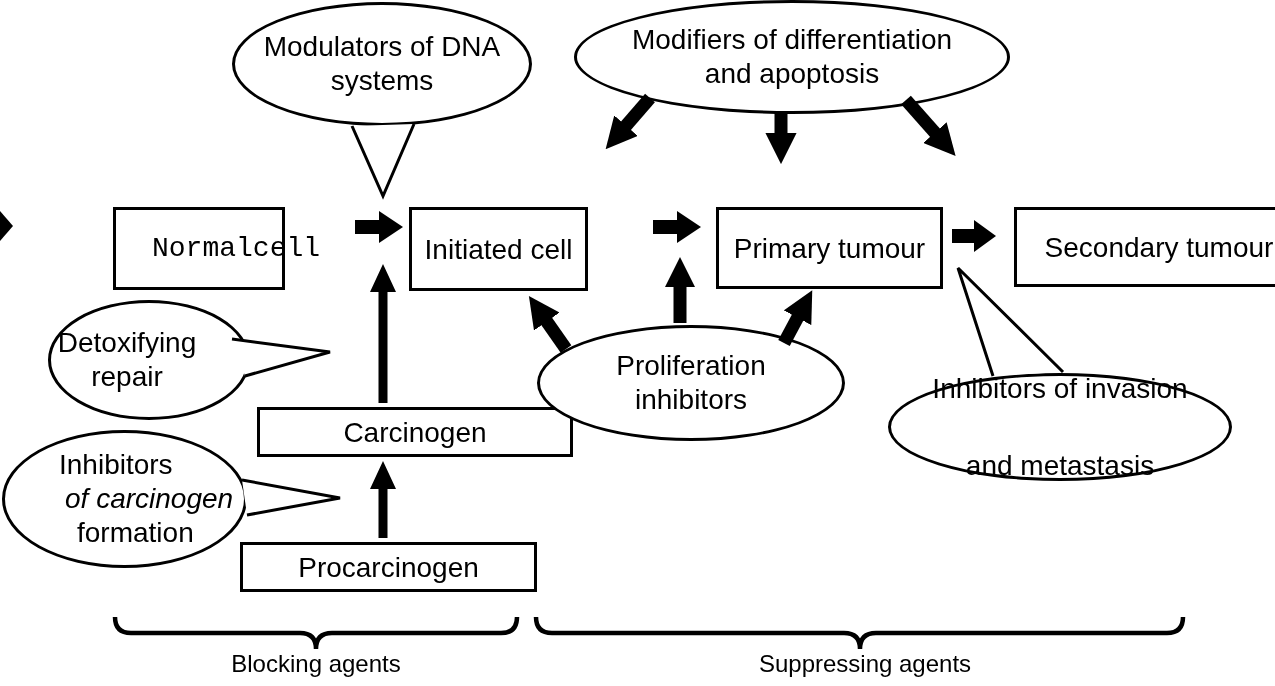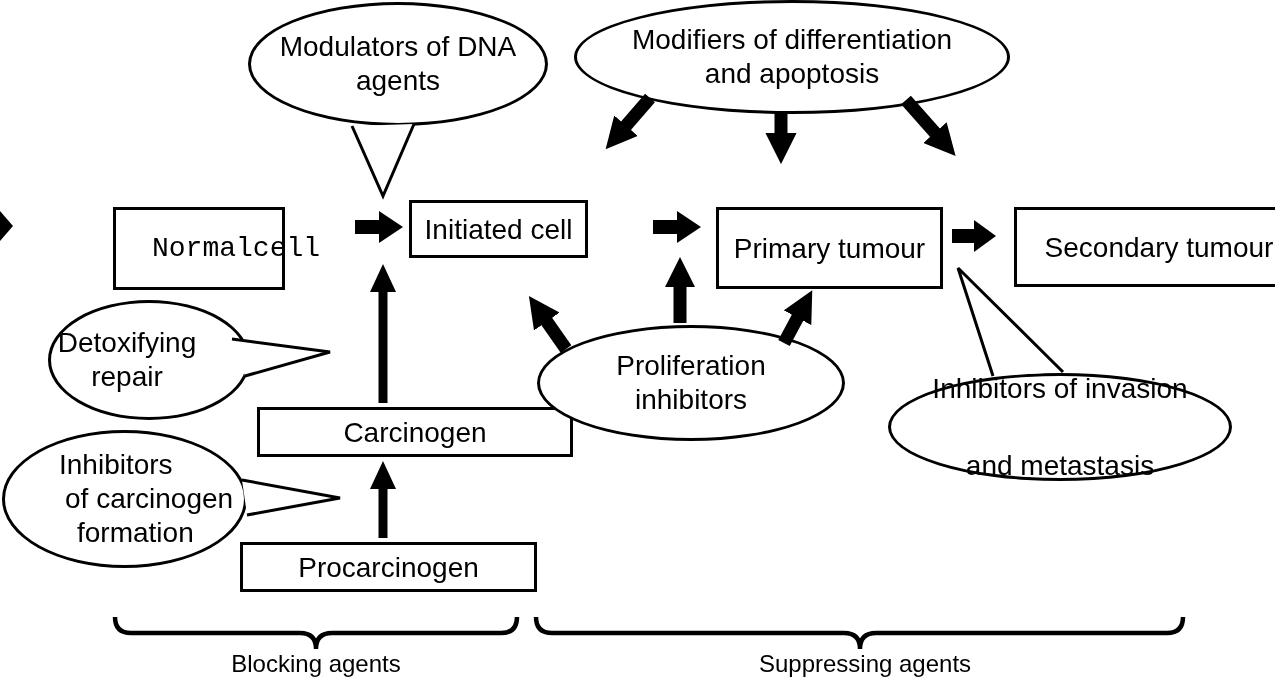--- a/index.html
+++ b/index.html
@@ -14,35 +14,35 @@
   }
   .box.left-text{justify-content:flex-start;text-align:left;padding-left:36px;font-family:Liberation Mono, monospace;}
   .bubble{
     position:absolute;box-sizing:border-box;background:#fff;border:3px solid #000;border-radius:50%;
     display:flex;flex-direction:column;align-items:center;justify-content:center;text-align:center;
     font-size:28px;line-height:34px;white-space:nowrap;z-index:1;
   }
   .bubble .ln{display:block;}
   #bubble-detoxifying{padding-right:44px;}
   #bubble-formation{align-items:flex-start;padding-left:54px;text-align:left;}
-  #bubble-formation .ln2{margin-left:6px;}
+  #bubble-formation .ln2{margin-left:6px;font-style:italic;}
   #bubble-formation .ln3{margin-left:18px;}
   #overlay{position:absolute;left:0;top:0;z-index:2;}
   .group-label{
     position:absolute;width:320px;text-align:center;font-size:24px;z-index:1;
   }
   
   #box-normal{left:113px;top:207px;width:172px;height:83px;}
-  #box-initiated{left:409px;top:200px;width:179px;height:58px;}
+  #box-initiated{left:409px;top:207px;width:179px;height:84px;}
   #box-primary{left:716px;top:207px;width:227px;height:82px;}
   #box-secondary{left:1014px;top:207px;width:290px;height:80px;}
   #box-carcinogen{left:257px;top:407px;width:316px;height:50px;}
   #box-procarcinogen{left:240px;top:542px;width:297px;height:50px;}
   
-  #bubble-modulators{left:248px;top:2px;width:300px;height:124px;}
+  #bubble-modulators{left:232px;top:2px;width:300px;height:124px;}
   #bubble-modifiers{left:574px;top:0px;width:436px;height:114px;}
   #bubble-detoxifying{left:48px;top:300px;width:202px;height:120px;}
   #bubble-formation{left:2px;top:430px;width:245px;height:138px;}
   #bubble-proliferation{left:537px;top:325px;width:308px;height:116px;}
   #bubble-invasion{left:888px;top:373px;width:344px;height:108px;gap:43px;}
   
   #label-blocking{left:156px;top:650px;}
   #label-suppressing{left:705px;top:650px;}
 </style>
 </head>
@@ -64,21 +64,21 @@
   </div>
   <div class="box" id="box-carcinogen">
     <span>Carcinogen</span>
   </div>
   <div class="box" id="box-procarcinogen">
     <span>Procarcinogen</span>
   </div>
 
   <div class="bubble" id="bubble-modulators">
     <span class="ln">Modulators of DNA</span>
-    <span class="ln">agents</span>
+    <span class="ln">systems</span>
   </div>
   <div class="bubble" id="bubble-modifiers">
     <span class="ln">Modifiers of differentiation</span>
     <span class="ln">and apoptosis</span>
   </div>
   <div class="bubble" id="bubble-detoxifying">
     <span class="ln">Detoxifying</span>
     <span class="ln">repair</span>
   </div>
   <div class="bubble" id="bubble-formation">

